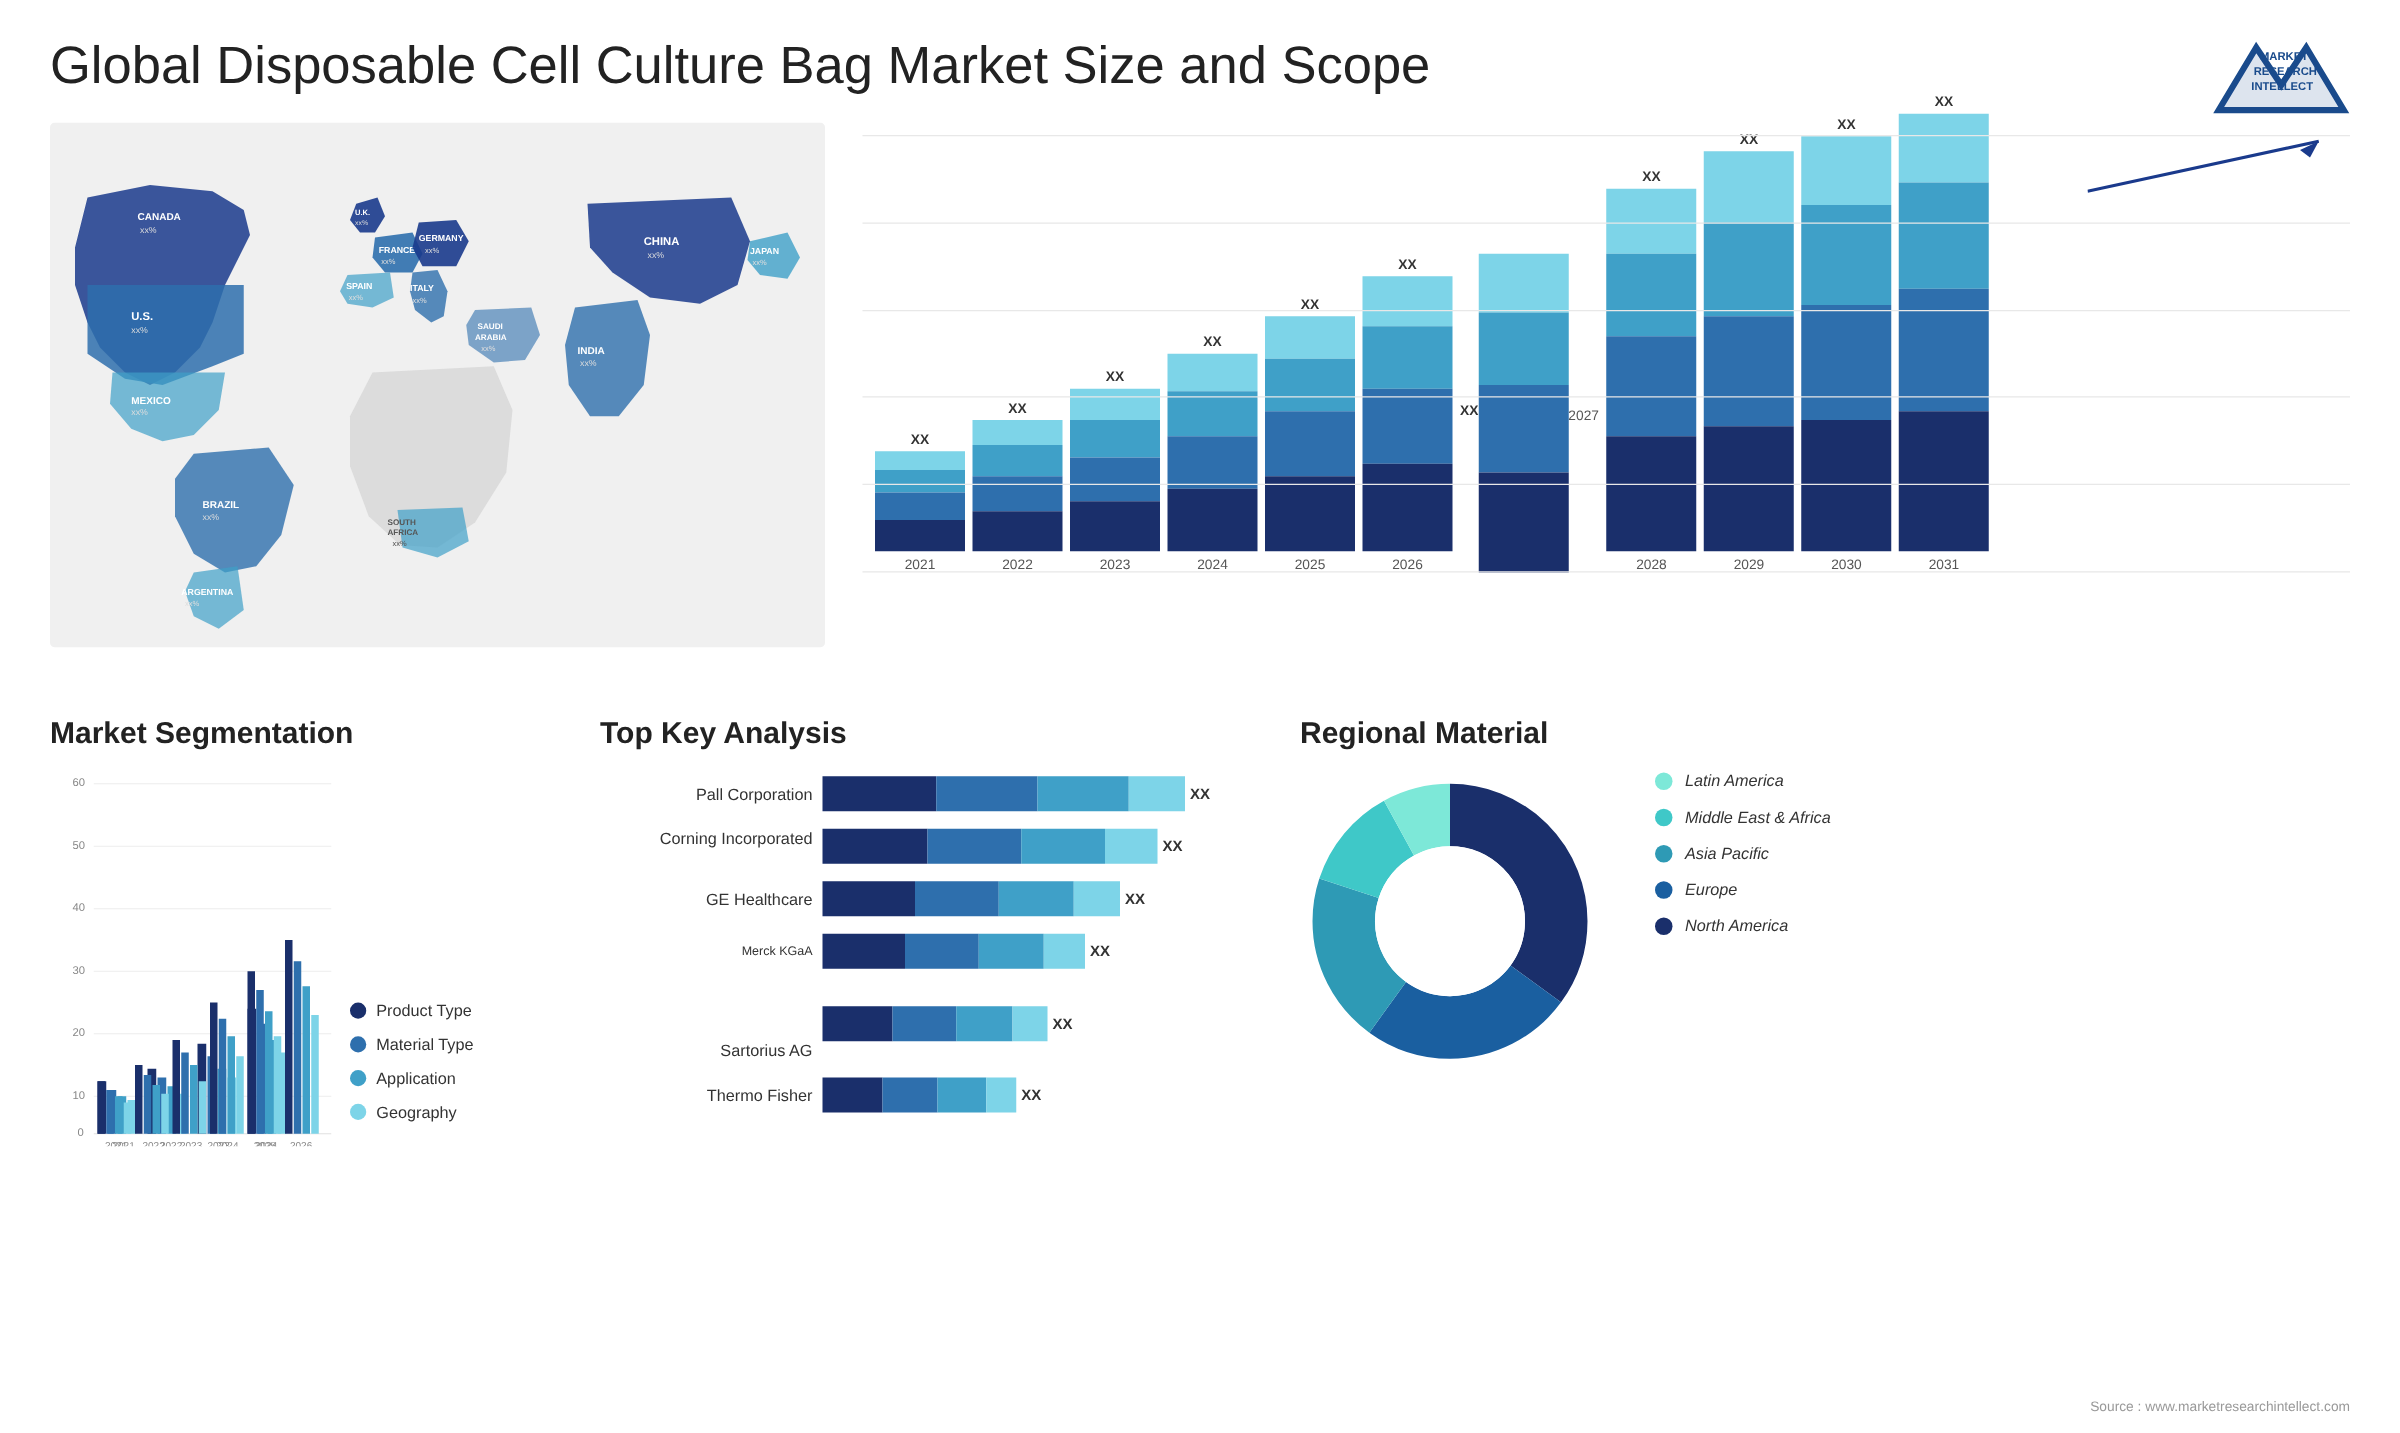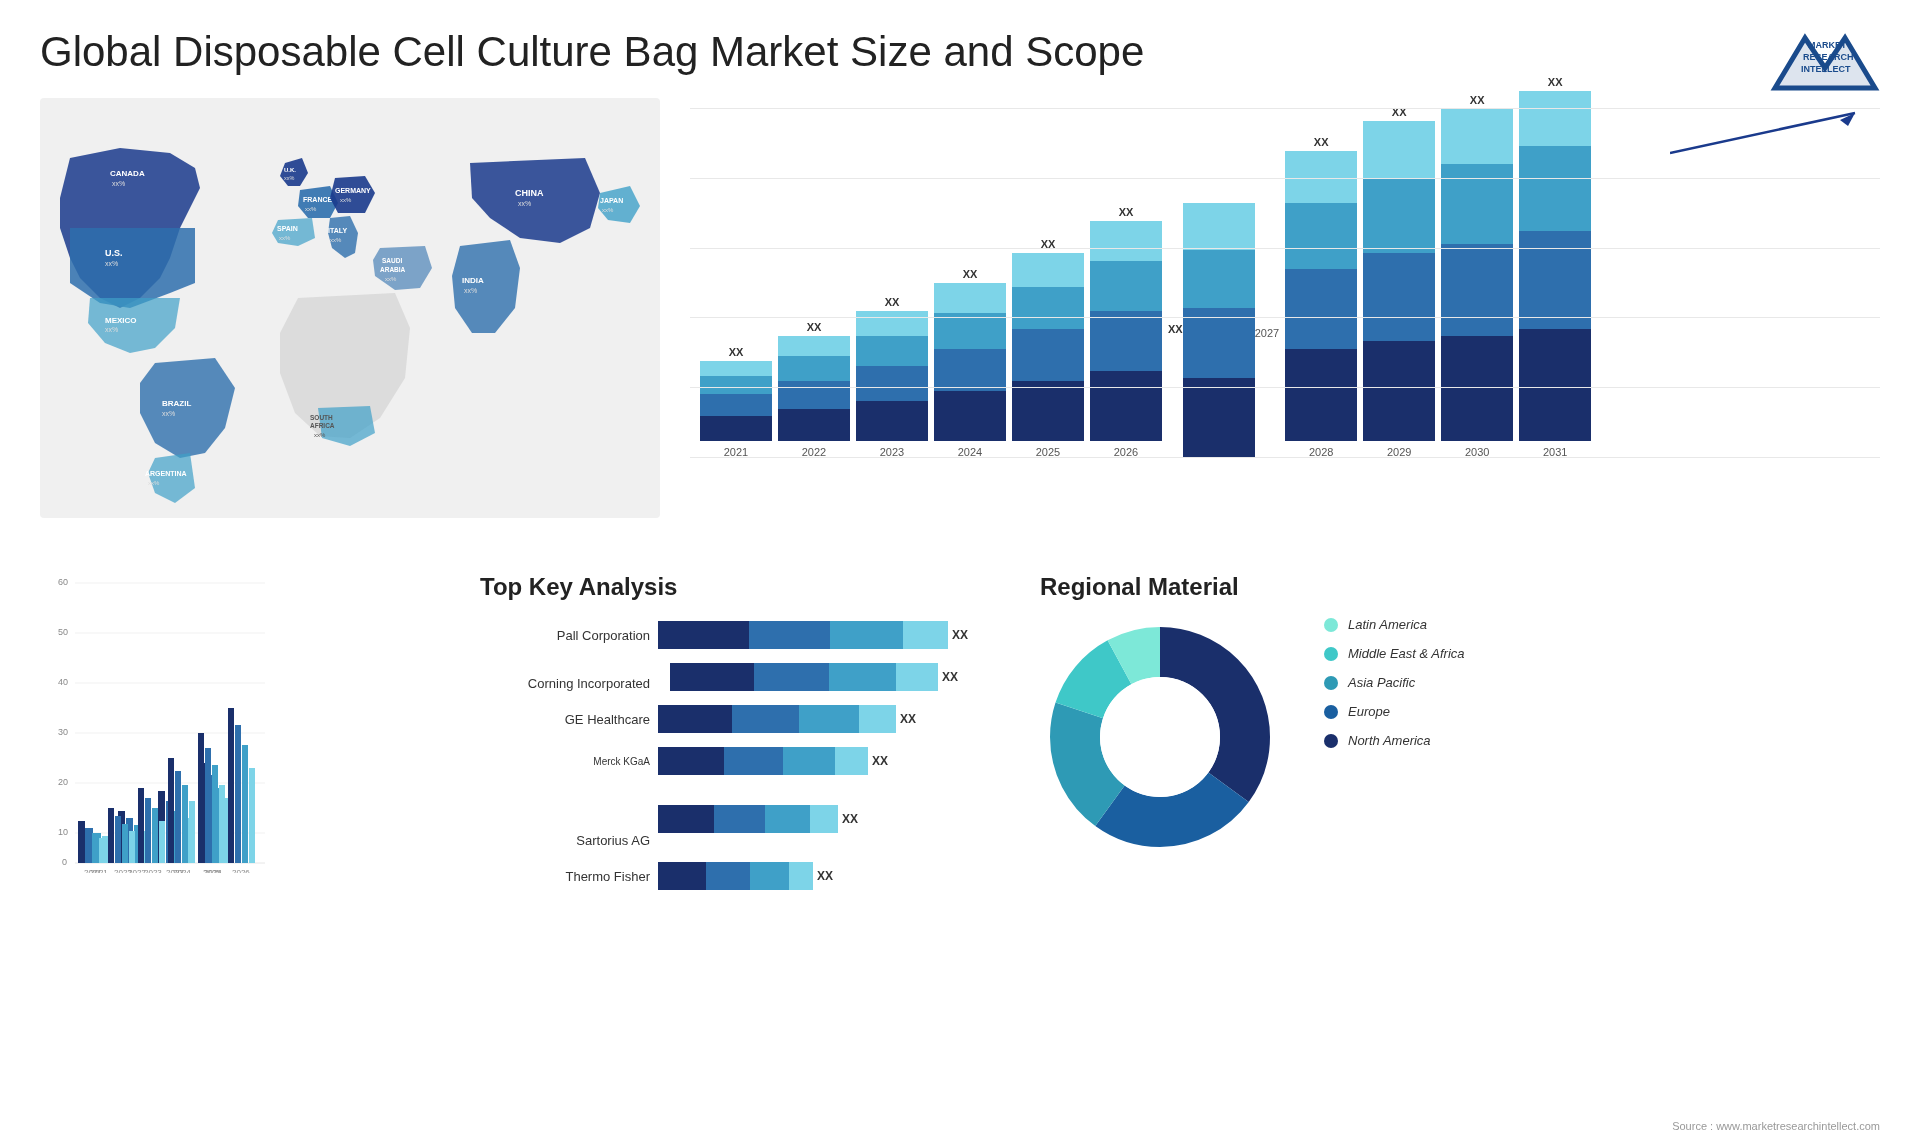--- a/index.html
+++ b/index.html
@@ -266,20 +266,21 @@
         </div>
         <span style="font-size:11px;color:#555;margin-top:5px;">2031</span>
       </div>
     </div>
   </div>
 </div>
 
 <div style="display:flex; padding: 15px 40px 0 40px; gap: 40px; height: 570px;">
 
   <div style="flex: 0 0 400px;">
+    <h2 style="font-size:24px; font-weight:700; color:#222; margin-bottom:16px;">Market Segmentation</h2>
     <div style="display:flex; gap:10px; align-items:flex-end;">
 
       <svg width="230" height="300" viewBox="0 0 230 300">
 
         <text x="18" y="12" font-size="9" fill="#888">60</text>
         <text x="18" y="62" font-size="9" fill="#888">50</text>
         <text x="18" y="112" font-size="9" fill="#888">40</text>
         <text x="18" y="162" font-size="9" fill="#888">30</text>
         <text x="18" y="212" font-size="9" fill="#888">20</text>
         <text x="18" y="262" font-size="9" fill="#888">10</text>
@@ -352,41 +353,59 @@
         <rect x="209" y="195" width="6" height="95" fill="#7dd4e8"></rect>
 
         <text x="44" y="302" font-size="8" fill="#888">2021</text>
         <text x="74" y="302" font-size="8" fill="#888">2022</text>
         <text x="104" y="302" font-size="8" fill="#888">2023</text>
         <text x="133" y="302" font-size="8" fill="#888">2024</text>
         <text x="163" y="302" font-size="8" fill="#888">2025</text>
         <text x="192" y="302" font-size="8" fill="#888">2026</text>
       </svg>
 
+      <div style="display:flex; flex-direction:column; gap:12px; padding-bottom:20px;">
+        <div style="display:flex; align-items:center; gap:8px;">
+          <div style="width:13px;height:13px;border-radius:50%;background:#1a2f6b;"></div>
+          <span style="font-size:13px;color:#333;">Product Type</span>
+        </div>
+        <div style="display:flex; align-items:center; gap:8px;">
+          <div style="width:13px;height:13px;border-radius:50%;background:#2e6fad;"></div>
+          <span style="font-size:13px;color:#333;">Material Type</span>
+        </div>
+        <div style="display:flex; align-items:center; gap:8px;">
+          <div style="width:13px;height:13px;border-radius:50%;background:#3fa0c8;"></div>
+          <span style="font-size:13px;color:#333;">Application</span>
+        </div>
+        <div style="display:flex; align-items:center; gap:8px;">
+          <div style="width:13px;height:13px;border-radius:50%;background:#7dd4e8;"></div>
+          <span style="font-size:13px;color:#333;">Geography</span>
+        </div>
+      </div>
     </div>
   </div>
 
   <div style="flex: 0 0 520px;">
     <h2 style="font-size:24px; font-weight:700; color:#222; margin-bottom:20px;">Top Key Analysis</h2>
 
 
     <div style="display:flex; align-items:center; margin-bottom:14px; gap:8px;">
       <span style="width:170px; font-size:13px; color:#333; text-align:right; flex-shrink:0;">Pall Corporation</span>
       <div style="flex:1; height:28px; display:flex; align-items:center; gap:4px;">
         <div style="width:290px; height:100%; display:flex; flex-direction:row;">
           <div style="flex:1; background:#1a2f6b;"></div>
           <div style="flex:0.9; background:#2e6fad;"></div>
           <div style="flex:0.8; background:#3fa0c8;"></div>
           <div style="flex:0.5; background:#7dd4e8;"></div>
         </div>
         <span style="font-size:12px;font-weight:600;color:#333;">XX</span>
       </div>
     </div>
 
-    <div style="display:flex; align-items:flex-end; margin-bottom:14px; gap:20px;">
+    <div style="display:flex; align-items:flex-start; margin-bottom:14px; gap:8px;">
       <span style="width:170px; font-size:13px; color:#333; text-align:right; flex-shrink:0;">Corning Incorporated</span>
       <div style="flex:1; height:28px; display:flex; align-items:center; gap:4px;">
         <div style="width:268px; height:100%; display:flex; flex-direction:row;">
           <div style="flex:1; background:#1a2f6b;"></div>
           <div style="flex:0.9; background:#2e6fad;"></div>
           <div style="flex:0.8; background:#3fa0c8;"></div>
           <div style="flex:0.5; background:#7dd4e8;"></div>
         </div>
         <span style="font-size:12px;font-weight:600;color:#333;">XX</span>
       </div>

